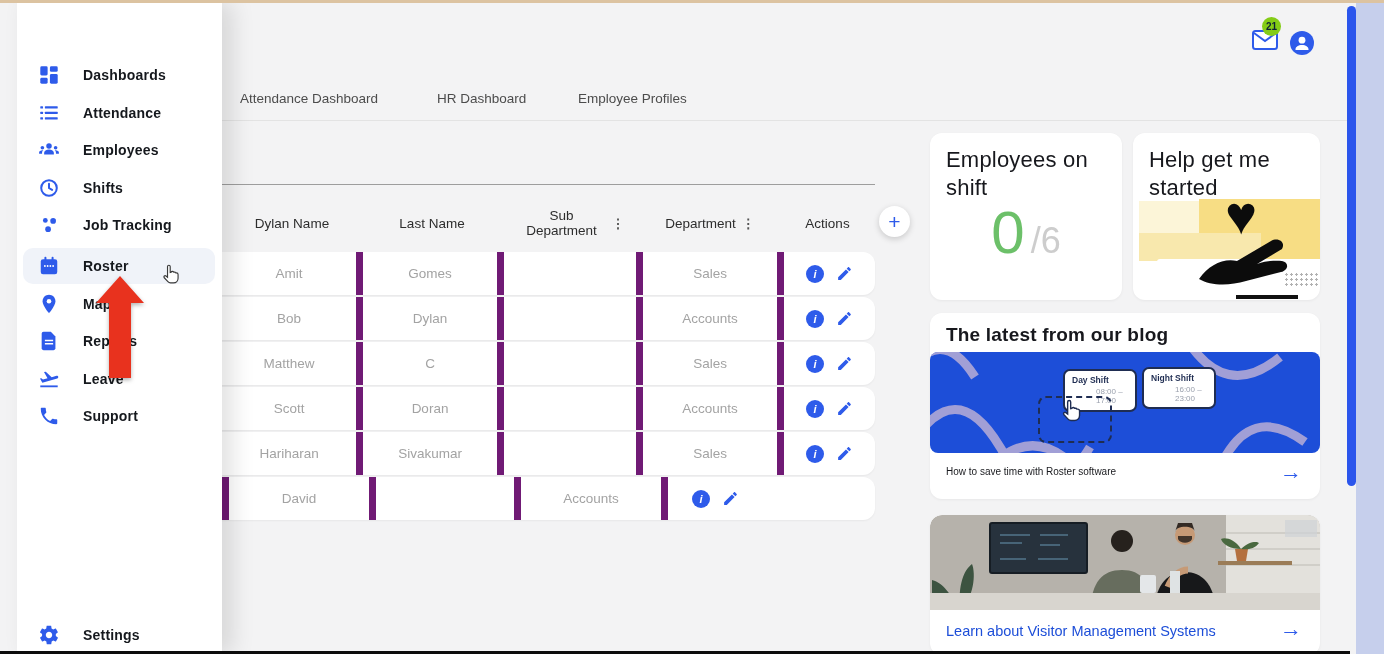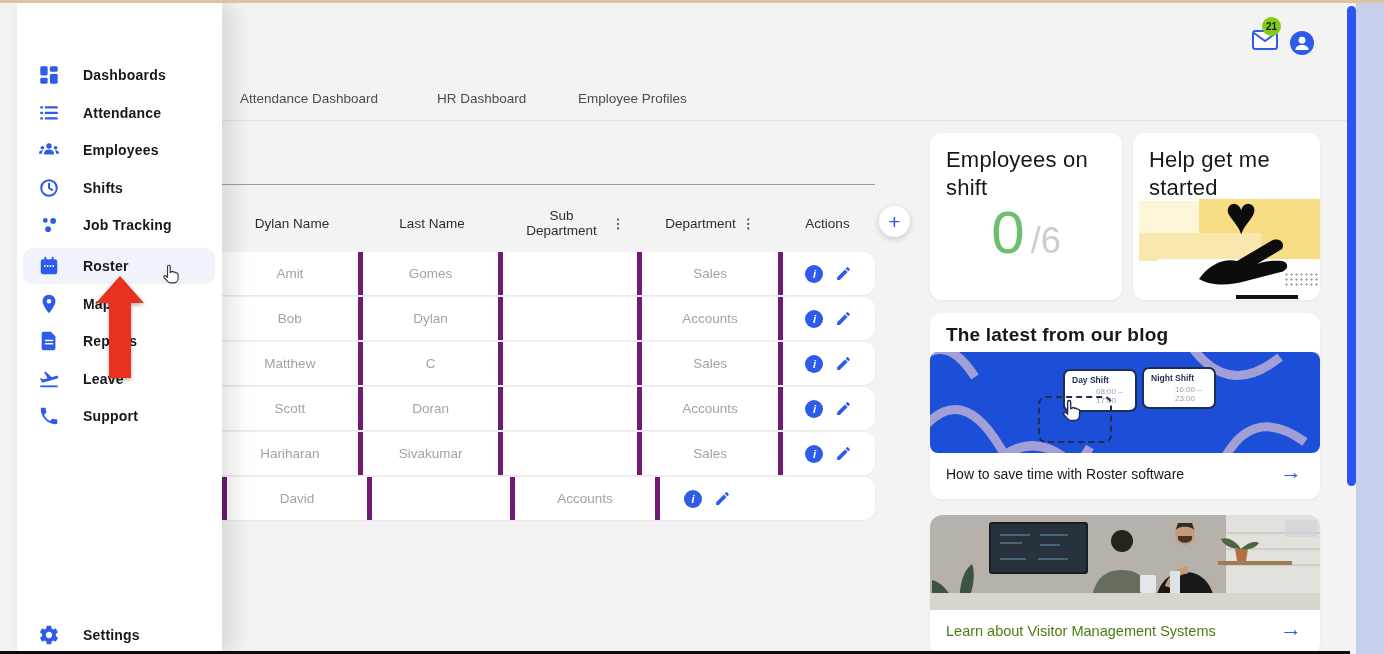--- a/index.html
+++ b/index.html
@@ -36,21 +36,21 @@
   .search-line{left:205px;top:184px;width:670px;height:1px;background:#9d9d9d;z-index:5;}
   
   .thead{left:60px;top:200px;width:815px;height:46px;display:flex;z-index:3;}
   .thead .cell{display:flex;align-items:center;justify-content:center;
     font-size:13.5px;color:#2d2d2d;font-weight:500;text-align:center;}
   .dots{color:#555;font-size:13px;margin-left:6px;font-weight:700;}
   .tbody{left:60px;top:252px;width:815px;z-index:3;}
   .trow{display:flex;height:43px;margin-bottom:2px;background:#fff;
     border-radius:0 12px 12px 0;box-shadow:0 1px 2px rgba(0,0,0,.05);}
   .trow .cell{display:flex;align-items:center;justify-content:center;
-    font-size:13.5px;color:#a3a3a3;border-left:5px solid #701a75;}
+    font-size:13.5px;color:#a3a3a3;border-left:7px solid #701a75;}
   .trow .cell:first-child{border-left:none;}
   .c0{width:162px;} .c1{width:140px;} .c2{width:140px;} .c3{width:138px;} .c4{width:140px;} .c5{width:95px;}
   .info-ic{width:18px;height:18px;border-radius:50%;background:#2e5bea;color:#fff;
     font-size:11px;font-weight:700;display:flex;align-items:center;justify-content:center;font-style:italic;}
   .act-wrap{display:flex;gap:12px;align-items:center;justify-content:center;width:100%;}
   .add-btn{left:879px;top:206px;width:31px;height:31px;border-radius:50%;background:#fff;border:none;
     box-shadow:0 2px 6px rgba(0,0,0,.18);color:#2e5bea;font-size:21px;line-height:29px;text-align:center;
     display:flex;align-items:center;justify-content:center;z-index:5;cursor:pointer;}
   
   .card{background:#fff;border-radius:12px;box-shadow:0 1px 3px rgba(0,0,0,.05);}
@@ -72,24 +72,24 @@
   .blog-title{position:absolute;left:16px;top:11px;font-size:19px;font-weight:800;color:#17181d;letter-spacing:.2px;}
   .blog-img{position:absolute;left:0;top:39px;width:390px;height:101px;border-radius:8px;
     background:#1d4ed8;overflow:hidden;}
   .shift-chip{position:absolute;background:#fff;border:2px solid #1f2d52;border-radius:7px;padding:4px 0 0 7px;box-sizing:border-box;}
   .chip-day{left:133px;top:17px;width:74px;height:43px;}
   .chip-night{left:212px;top:15px;width:74px;height:42px;}
   .chip-l{font-size:8.5px;font-weight:700;color:#1f2d52;}
   .chip-t{font-size:8px;color:#9aa0ad;margin-top:2px;margin-left:24px;}
   .dashed-box{position:absolute;left:108px;top:44px;width:70px;height:43px;border:2px dashed #1f2d52;border-radius:8px;}
   .drag-hand{position:absolute;left:128px;top:46px;}
-  .post-row1{position:absolute;left:16px;top:153px;font-size:14px;color:#191a1e;}
+  .post-row1{position:absolute;left:16px;top:153px;font-size:10px;color:#191a1e;}
   .post-arrow{position:absolute;right:18px;top:146px;font-size:22px;color:#2e5bea;}
   .card-blog2{left:930px;top:515px;width:390px;height:140px;overflow:hidden;}
-  .post-row2{position:absolute;left:16px;top:108px;font-size:14.5px;color:#4d7c0f;}
+  .post-row2{position:absolute;left:16px;top:108px;font-size:14.5px;color:#1d4ed8;}
   .post-arrow2{position:absolute;right:18px;top:101px;font-size:22px;color:#2e5bea;}
 </style>
 </head>
 <body>
 
 <div id="screen">
 
   <div class="abs border-top"></div>
   <div class="abs border-bottom"></div>
 

